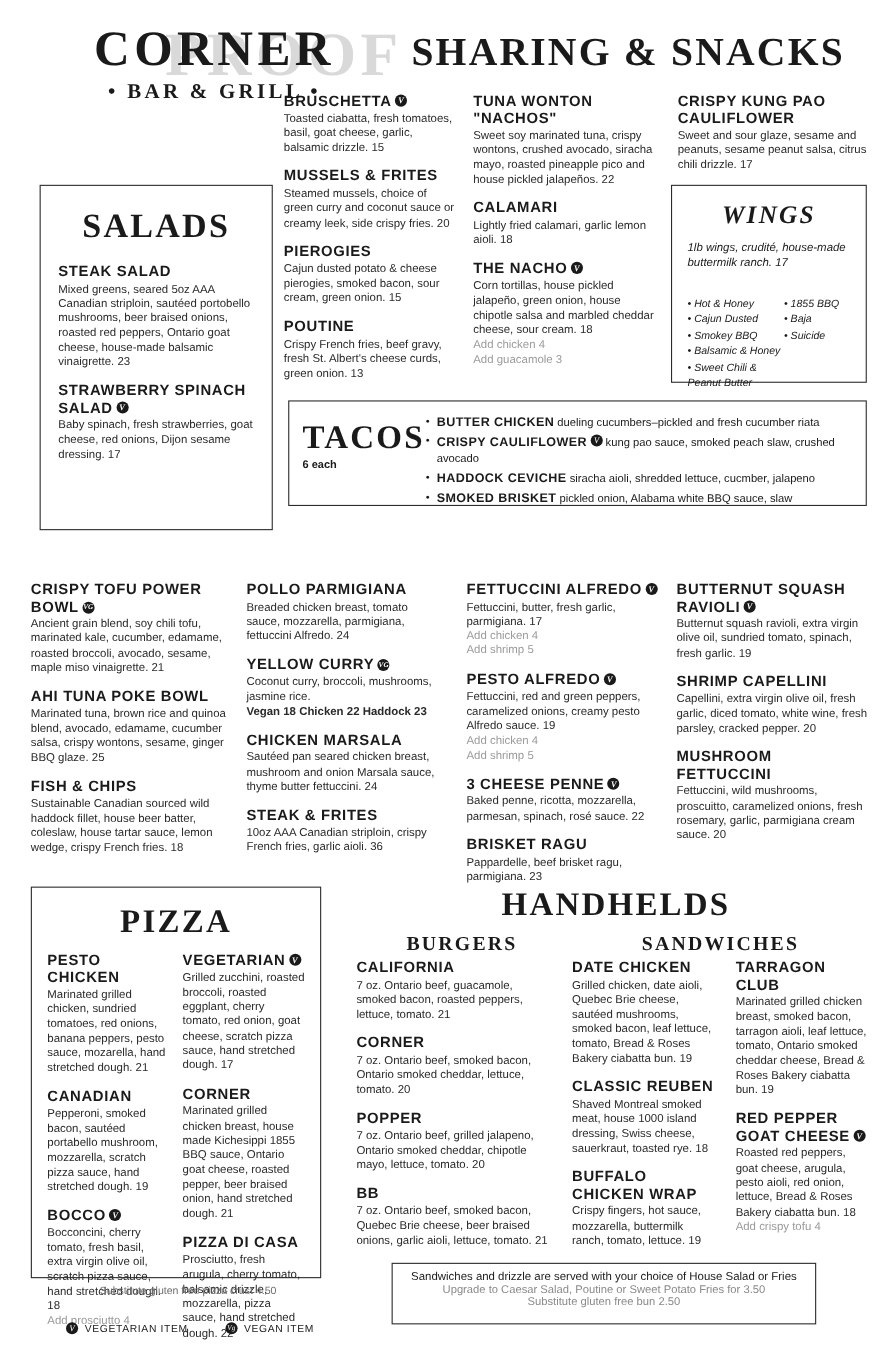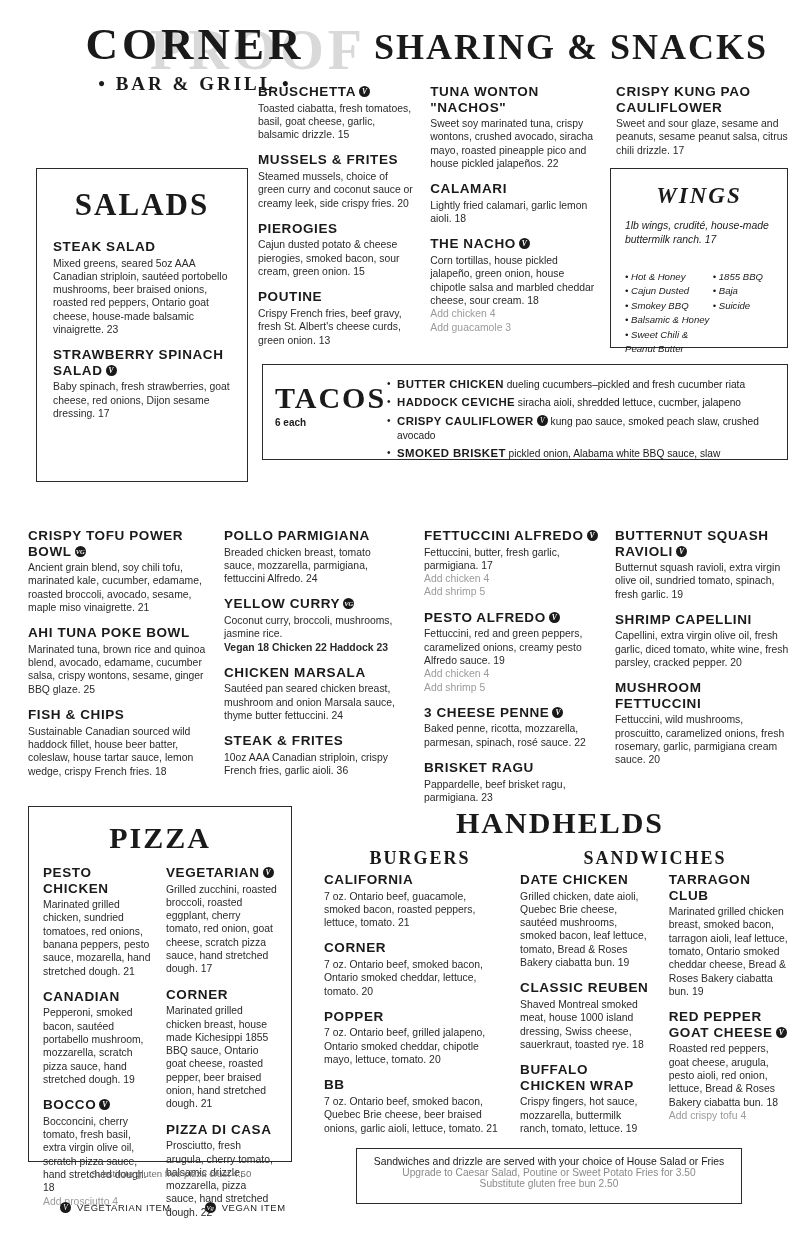--- a/index.html
+++ b/index.html
@@ -284,22 +284,22 @@
   </div>
 
   <div class="tacos-box">
     <div class="tlabel">
       <div class="t">TACOS</div>
       <div class="s">6 each</div>
     </div>
     <div class="tacos-list">
       <ul id="tacos-ul">
           <li><span class="tname">BUTTER CHICKEN</span><span> dueling cucumbers–pickled and fresh cucumber riata</span></li>
+          <li><span class="tname">CRISPY CAULIFLOWER</span><span class="vg">V</span><span> kung pao sauce, smoked peach slaw, crushed avocado</span></li>
           <li><span class="tname">HADDOCK CEVICHE</span><span> siracha aioli, shredded lettuce, cucmber, jalapeno</span></li>
-          <li><span class="tname">CRISPY CAULIFLOWER</span><span class="vg">V</span><span> kung pao sauce, smoked peach slaw, crushed avocado</span></li>
           <li><span class="tname">SMOKED BRISKET</span><span> pickled onion, Alabama white BBQ sauce, slaw</span></li>
         </ul>
     </div>
   </div>
 
 
   <div class="entrees">
     <div class="col" id="en1">
         <div class="item">
           <div class="item-title">CRISPY TOFU POWER BOWL<span class="vg vgn">Vg</span></div>

